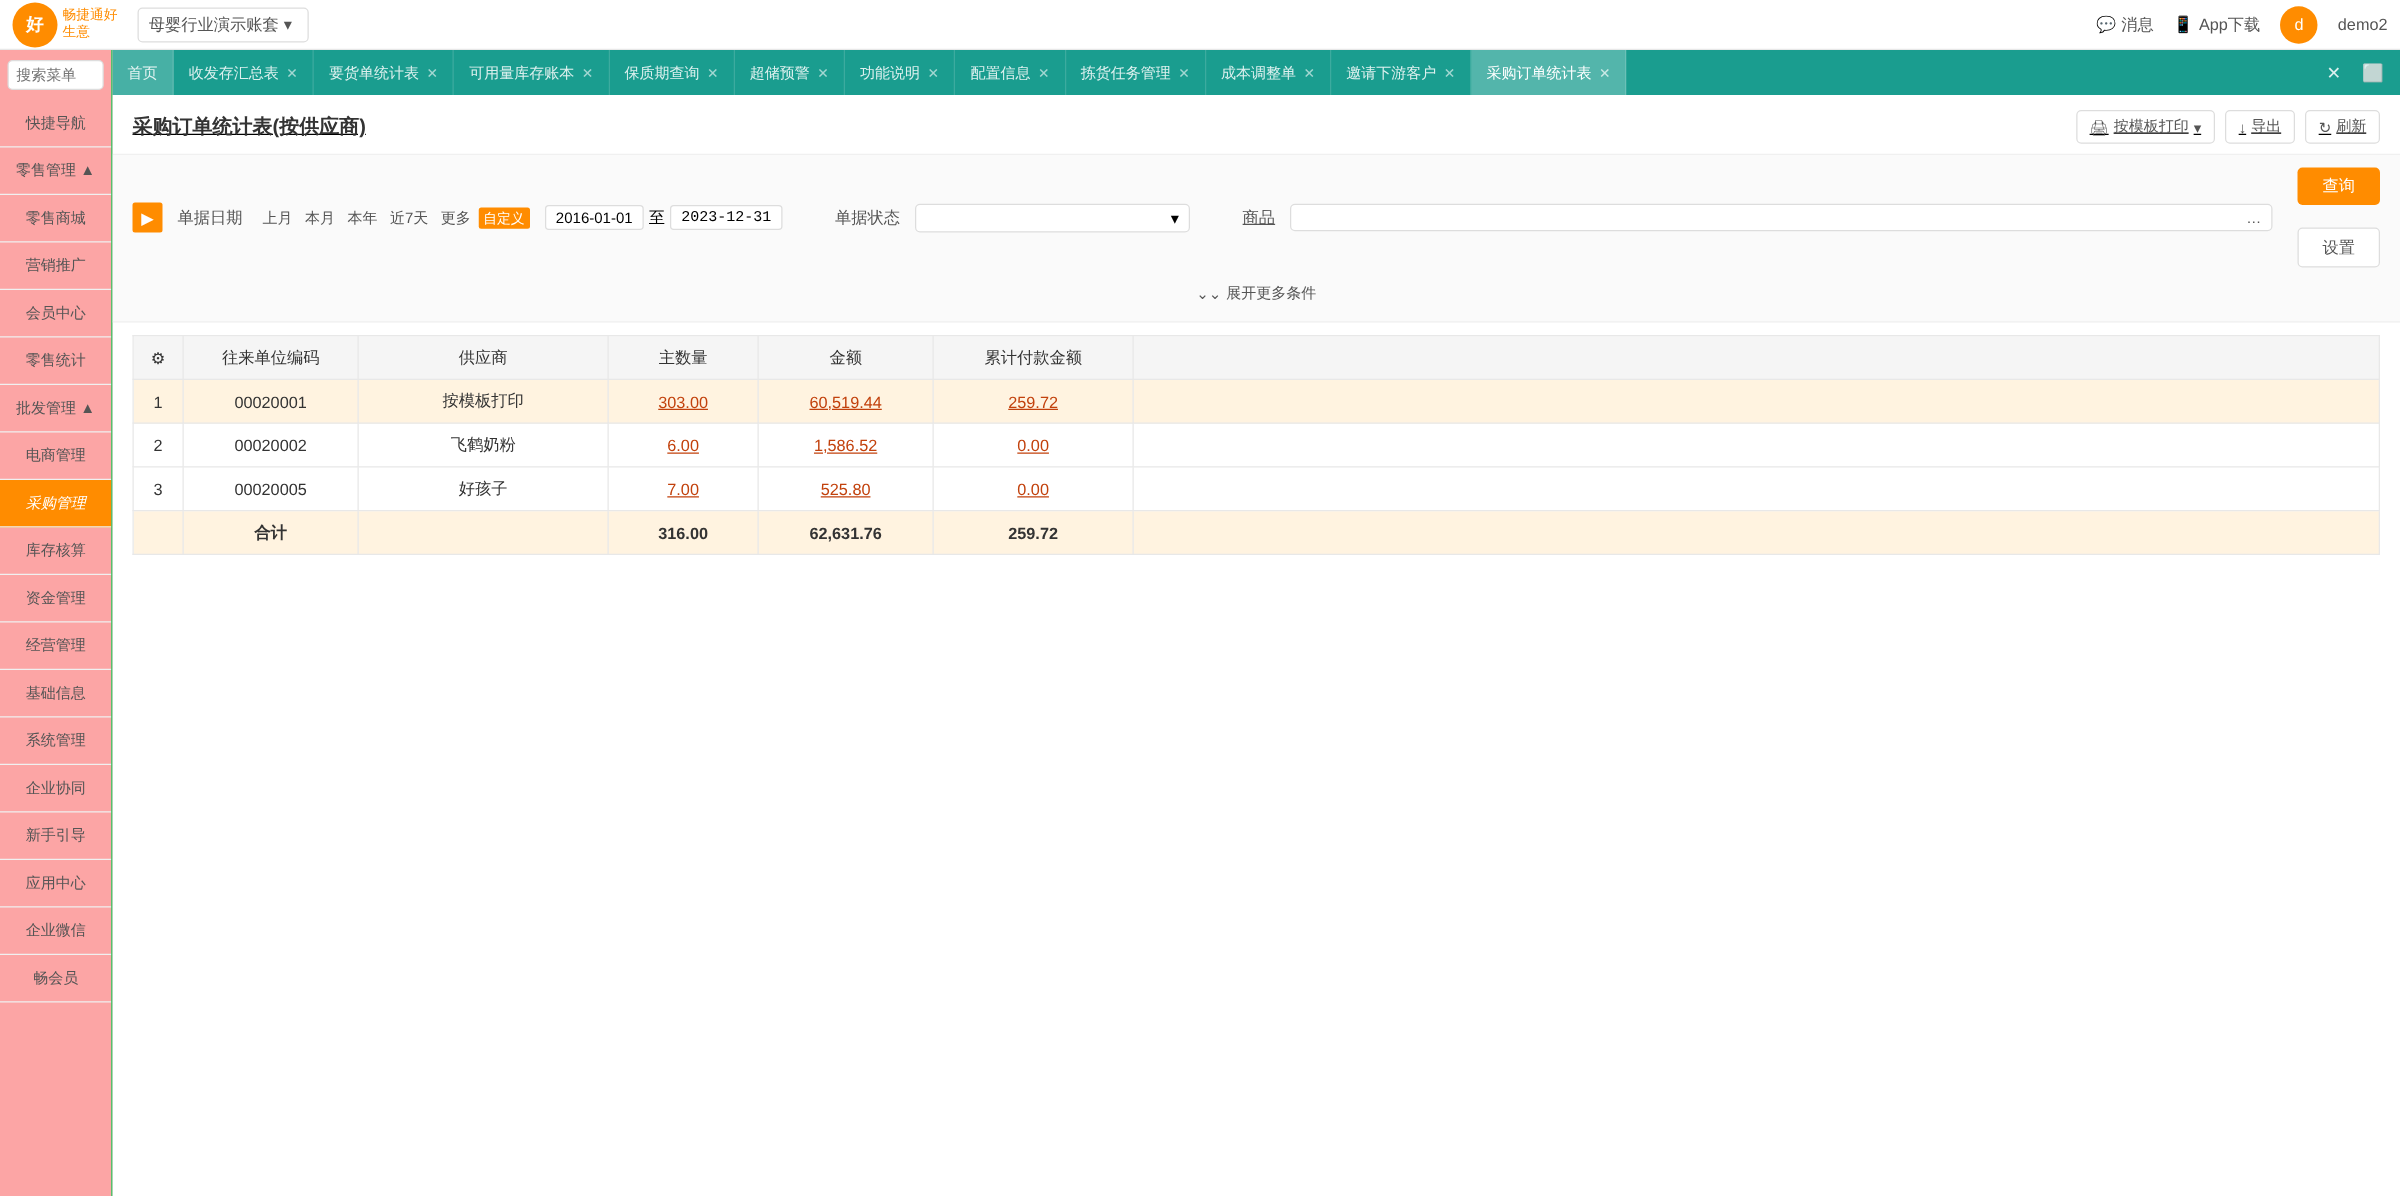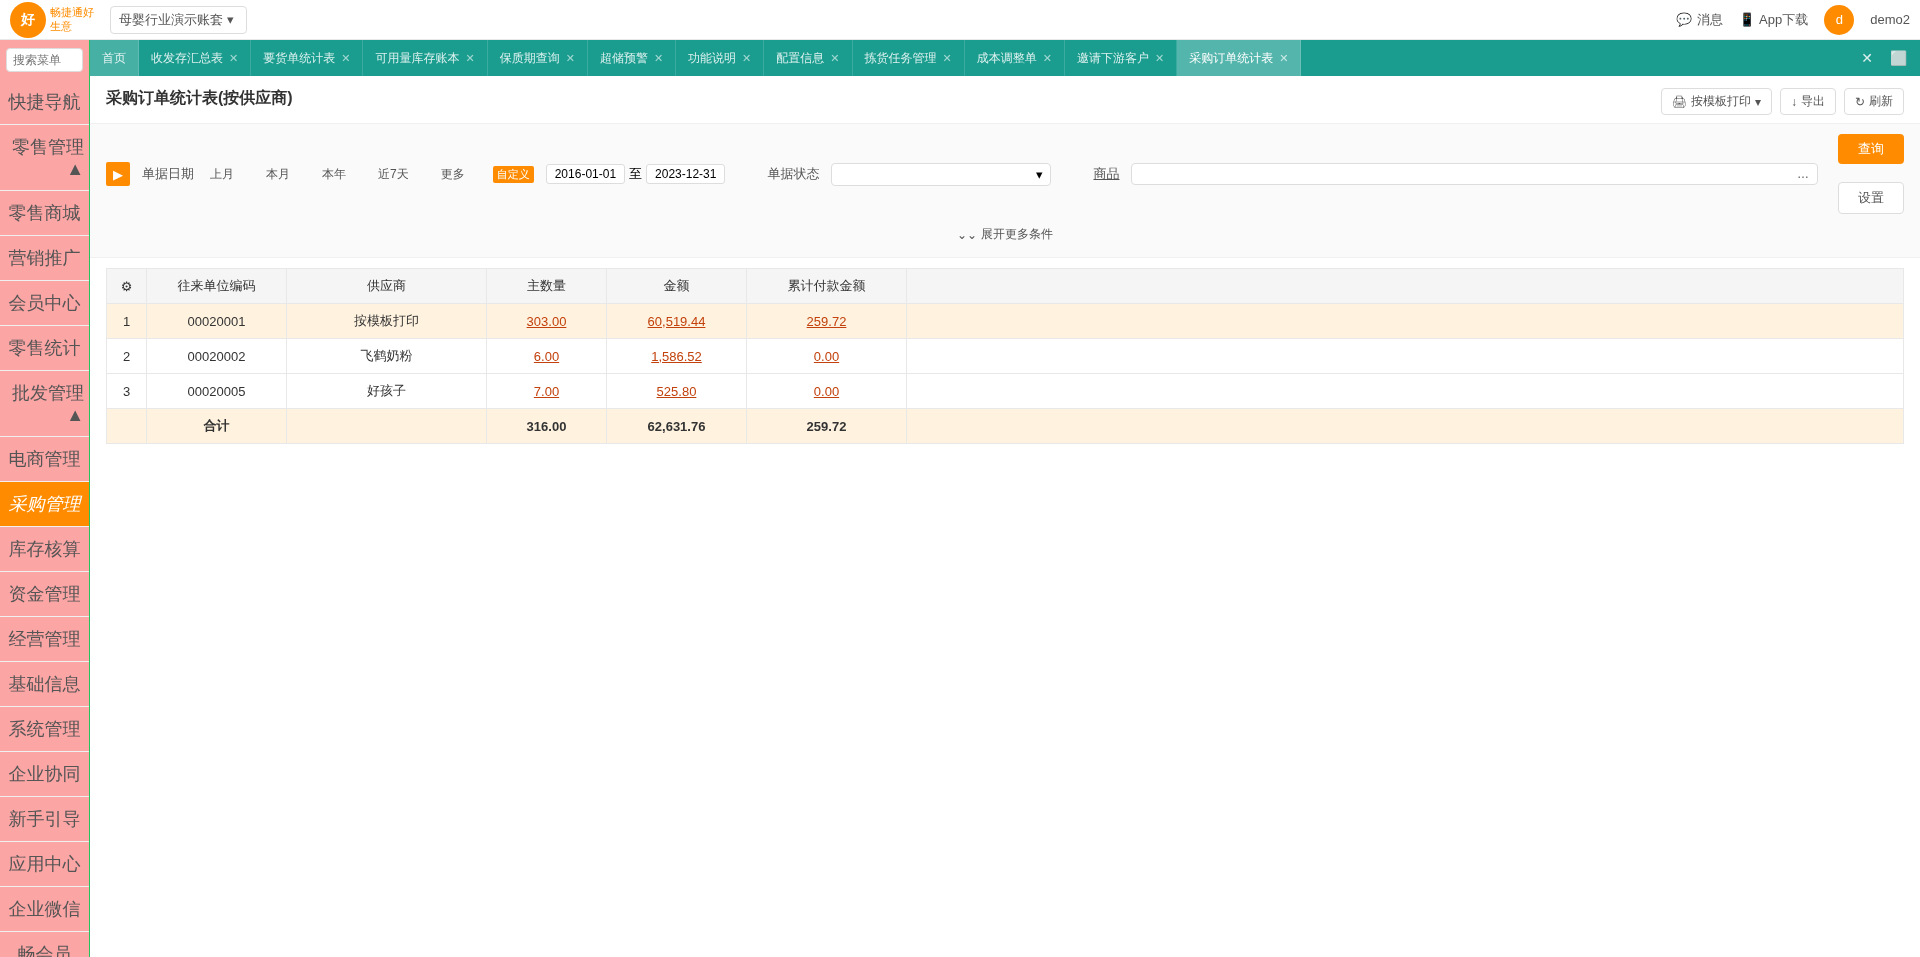--- a/index.html
+++ b/index.html
@@ -15,40 +15,40 @@
     .workspace-selector span { margin-right: 4px; }
     .top-right { margin-left: auto; display: flex; align-items: center; gap: 16px; }
     .msg-btn, .app-btn { display: flex; align-items: center; gap: 4px; color: #555; cursor: pointer; font-size: 13px; }
     .user-avatar { width: 30px; height: 30px; border-radius: 50%; background: #ff8c00; display: flex; align-items: center; justify-content: center; color: #fff; font-size: 13px; }
 
     
     .main-layout { display: flex; flex: 1; overflow: hidden; }
 
     
     .sidebar { width: 90px; background: #fca5a5; border-right: 1px solid #22c55e; display: flex; flex-direction: column; overflow-y: auto; flex-shrink: 0; }
-    .sidebar-item { padding: 10px 5px; text-align: right; cursor: pointer; color: #555; font-size: 18px; border-bottom: 1px solid #f0f0f0; display: flex; flex-direction: column; align-items: center; gap: 4px; }
+    .sidebar-item { padding: 10px 5px; text-align: right; cursor: pointer; color: #555; font-size: 12px; border-bottom: 1px solid #f0f0f0; display: flex; flex-direction: column; align-items: center; gap: 4px; }
     .sidebar-item.active { color: #fff; background: #ff8c00; font-style: italic; }
 
     
     .content-area { flex: 1; display: flex; flex-direction: column; overflow: hidden; }
 
     
     .page-content { flex: 1; background: #fff; overflow: auto; padding: 0; }
-    .page-header { padding: 12px 16px 8px; display: flex; align-items: flex-start; justify-content: space-between; border-bottom: 1px solid #f0f0f0; }
+    .page-header { padding: 12px 16px 8px; display: flex; align-items: center; justify-content: space-between; border-bottom: 1px solid #f0f0f0; text-decoration: underline; }
     .page-title { font-size: 16px; font-weight: bold; color: #333; }
     .header-actions { display: flex; align-items: center; gap: 8px; }
     .btn-print { display: flex; align-items: center; gap: 4px; padding: 4px 10px; border: 1px solid #ddd; border-radius: 4px; cursor: pointer; color: #555; background: #fff; font-size: 12px; }
     .btn-export { display: flex; align-items: center; gap: 4px; padding: 4px 10px; border: 1px solid #ddd; border-radius: 4px; cursor: pointer; color: #555; background: #fff; font-size: 12px; }
     .btn-refresh { display: flex; align-items: center; gap: 4px; padding: 4px 10px; border: 1px solid #ddd; border-radius: 4px; cursor: pointer; color: #555; background: #fff; font-size: 12px; }
 
     
     .filter-area { padding: 10px 16px; background: #fafafa; border-bottom: 1px solid #f0f0f0; }
     .filter-row { display: flex; align-items: center; gap: 12px; margin-bottom: 8px; }
     .filter-label { color: #555; font-size: 13px; white-space: nowrap; }
-    .date-shortcuts { display: flex; gap: 24px; align-items: center; }
+    .date-shortcuts { display: flex; gap: 2px; align-items: center; }
     .date-shortcut { cursor: pointer; color: #555; font-size: 12px; padding: 1px 4px; }
     .custom-tag { background: #ff8c00; color: #fff; font-size: 11px; padding: 1px 4px; border-radius: 2px; cursor: pointer; }
     .filter-select { display: flex; align-items: center; border: 1px solid #ddd; border-radius: 4px; padding: 3px 8px; background: #fff; cursor: pointer; gap: 6px; min-width: 180px; }
     .filter-input { border: 1px solid #ddd; border-radius: 4px; padding: 3px 8px; background: #fff; min-width: 180px; font-size: 12px; color: #555; display: flex; align-items: center; justify-content: space-between; cursor: pointer; }
     .expand-more { display: flex; justify-content: center; padding: 4px; cursor: pointer; color: #555; font-size: 12px; align-items: center; gap: 4px; }
 
     
     .btn-query { background: #ff8c00; color: #fff; border: none; padding: 6px 20px; border-radius: 4px; cursor: pointer; font-size: 13px; }
     .btn-setting { background: #fff; color: #555; border: 1px solid #ddd; padding: 6px 12px; border-radius: 4px; cursor: pointer; font-size: 13px; margin-top: 4px; display: block; text-align: center; }
 
@@ -262,21 +262,21 @@
               <span class="date-shortcut">上月</span>
               <span class="date-shortcut">本月</span>
               <span class="date-shortcut">本年</span>
               <span class="date-shortcut">近7天</span>
               <span class="date-shortcut">更多</span>
               <span class="custom-tag">自定义</span>
             </div>
             <div style="display:flex;align-items:center;gap:4px;">
               <span style="border:1px solid #ddd;border-radius:3px;padding:2px 8px;background:#fff;font-size:12px;">2016-01-01</span>
               <span>至</span>
-              <span style="border:1px solid #ddd;border-radius:3px;padding:2px 8px;background:#fff;font-size:12px;">2023-12-31</span>
+              <span style="border:1px solid #ddd;border-radius:3px;padding:2px 8px;background:#fff;font-size:12px;font-family:Liberation Mono, monospace;">2023-12-31</span>
             </div>
 
             <span class="filter-label" style="margin-left:30px;">单据状态</span>
             <div class="filter-select" style="min-width:220px;">
               <span style="flex:1;"></span>
               <span>▾</span>
             </div>
 
             <span class="filter-label" style="margin-left:30px;text-decoration:underline;">商品</span>
             <div class="filter-input" style="min-width:300px;flex:1;">

